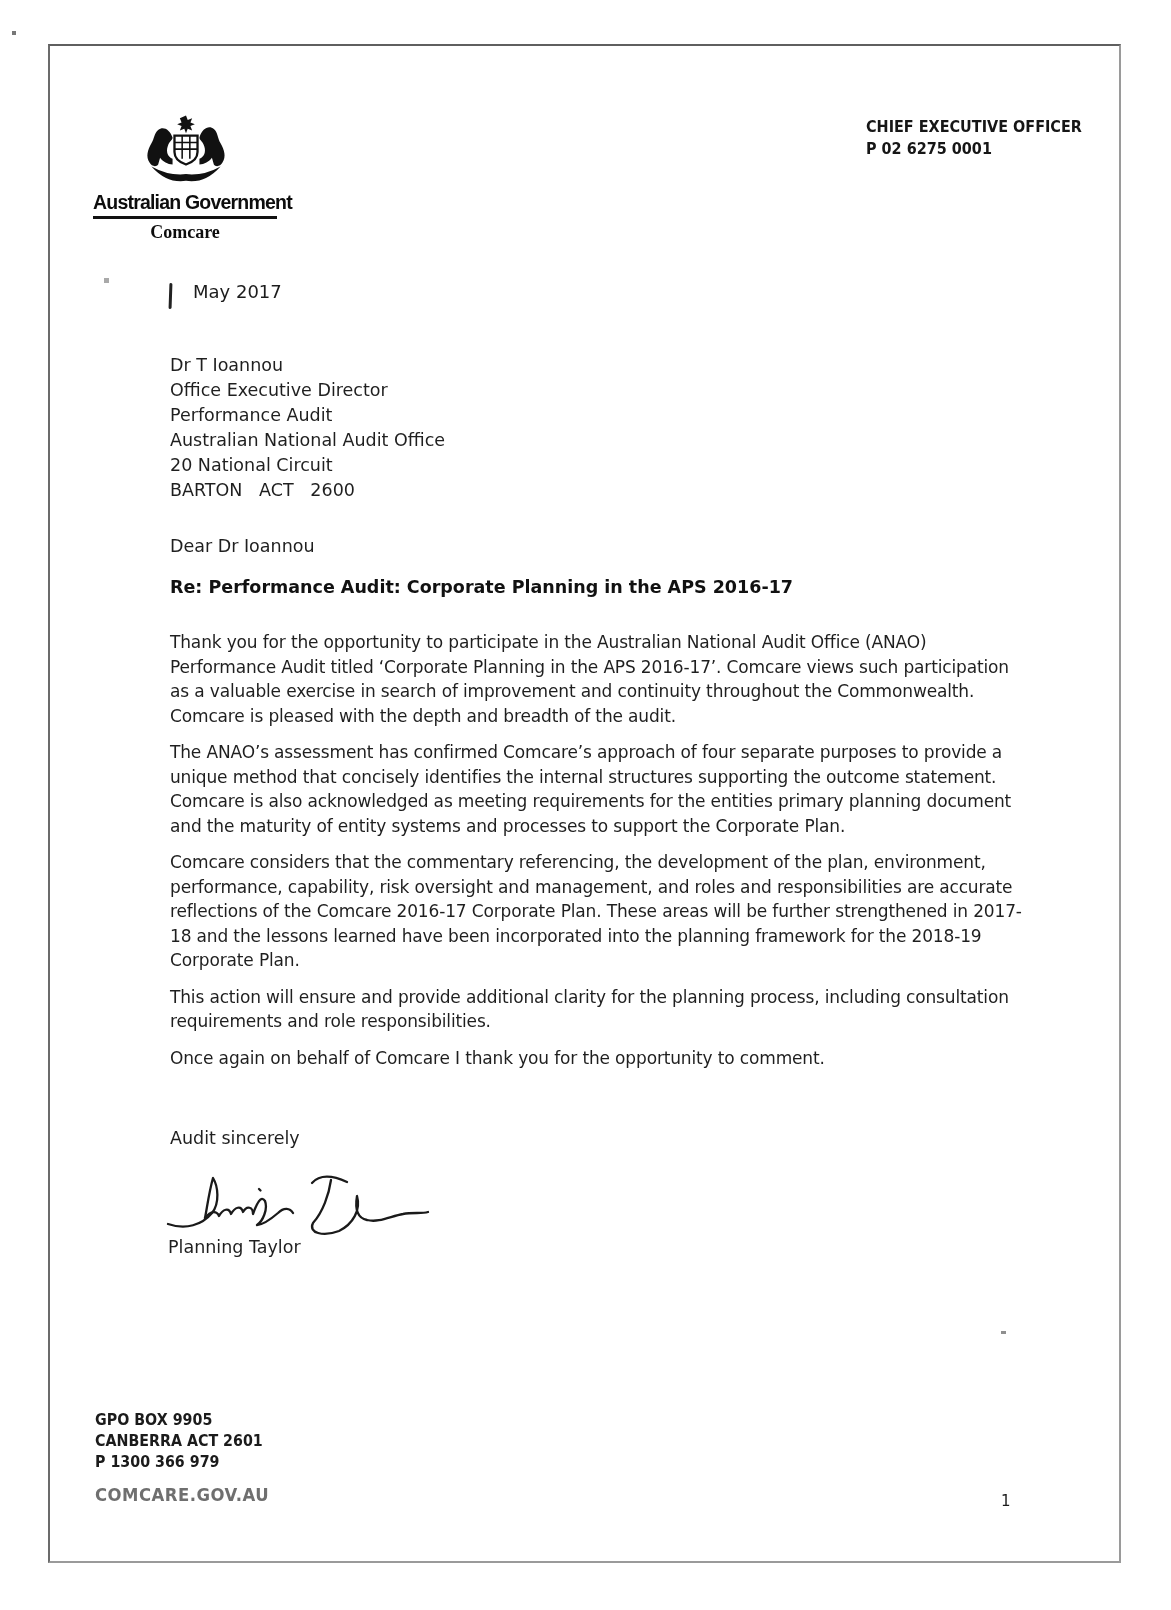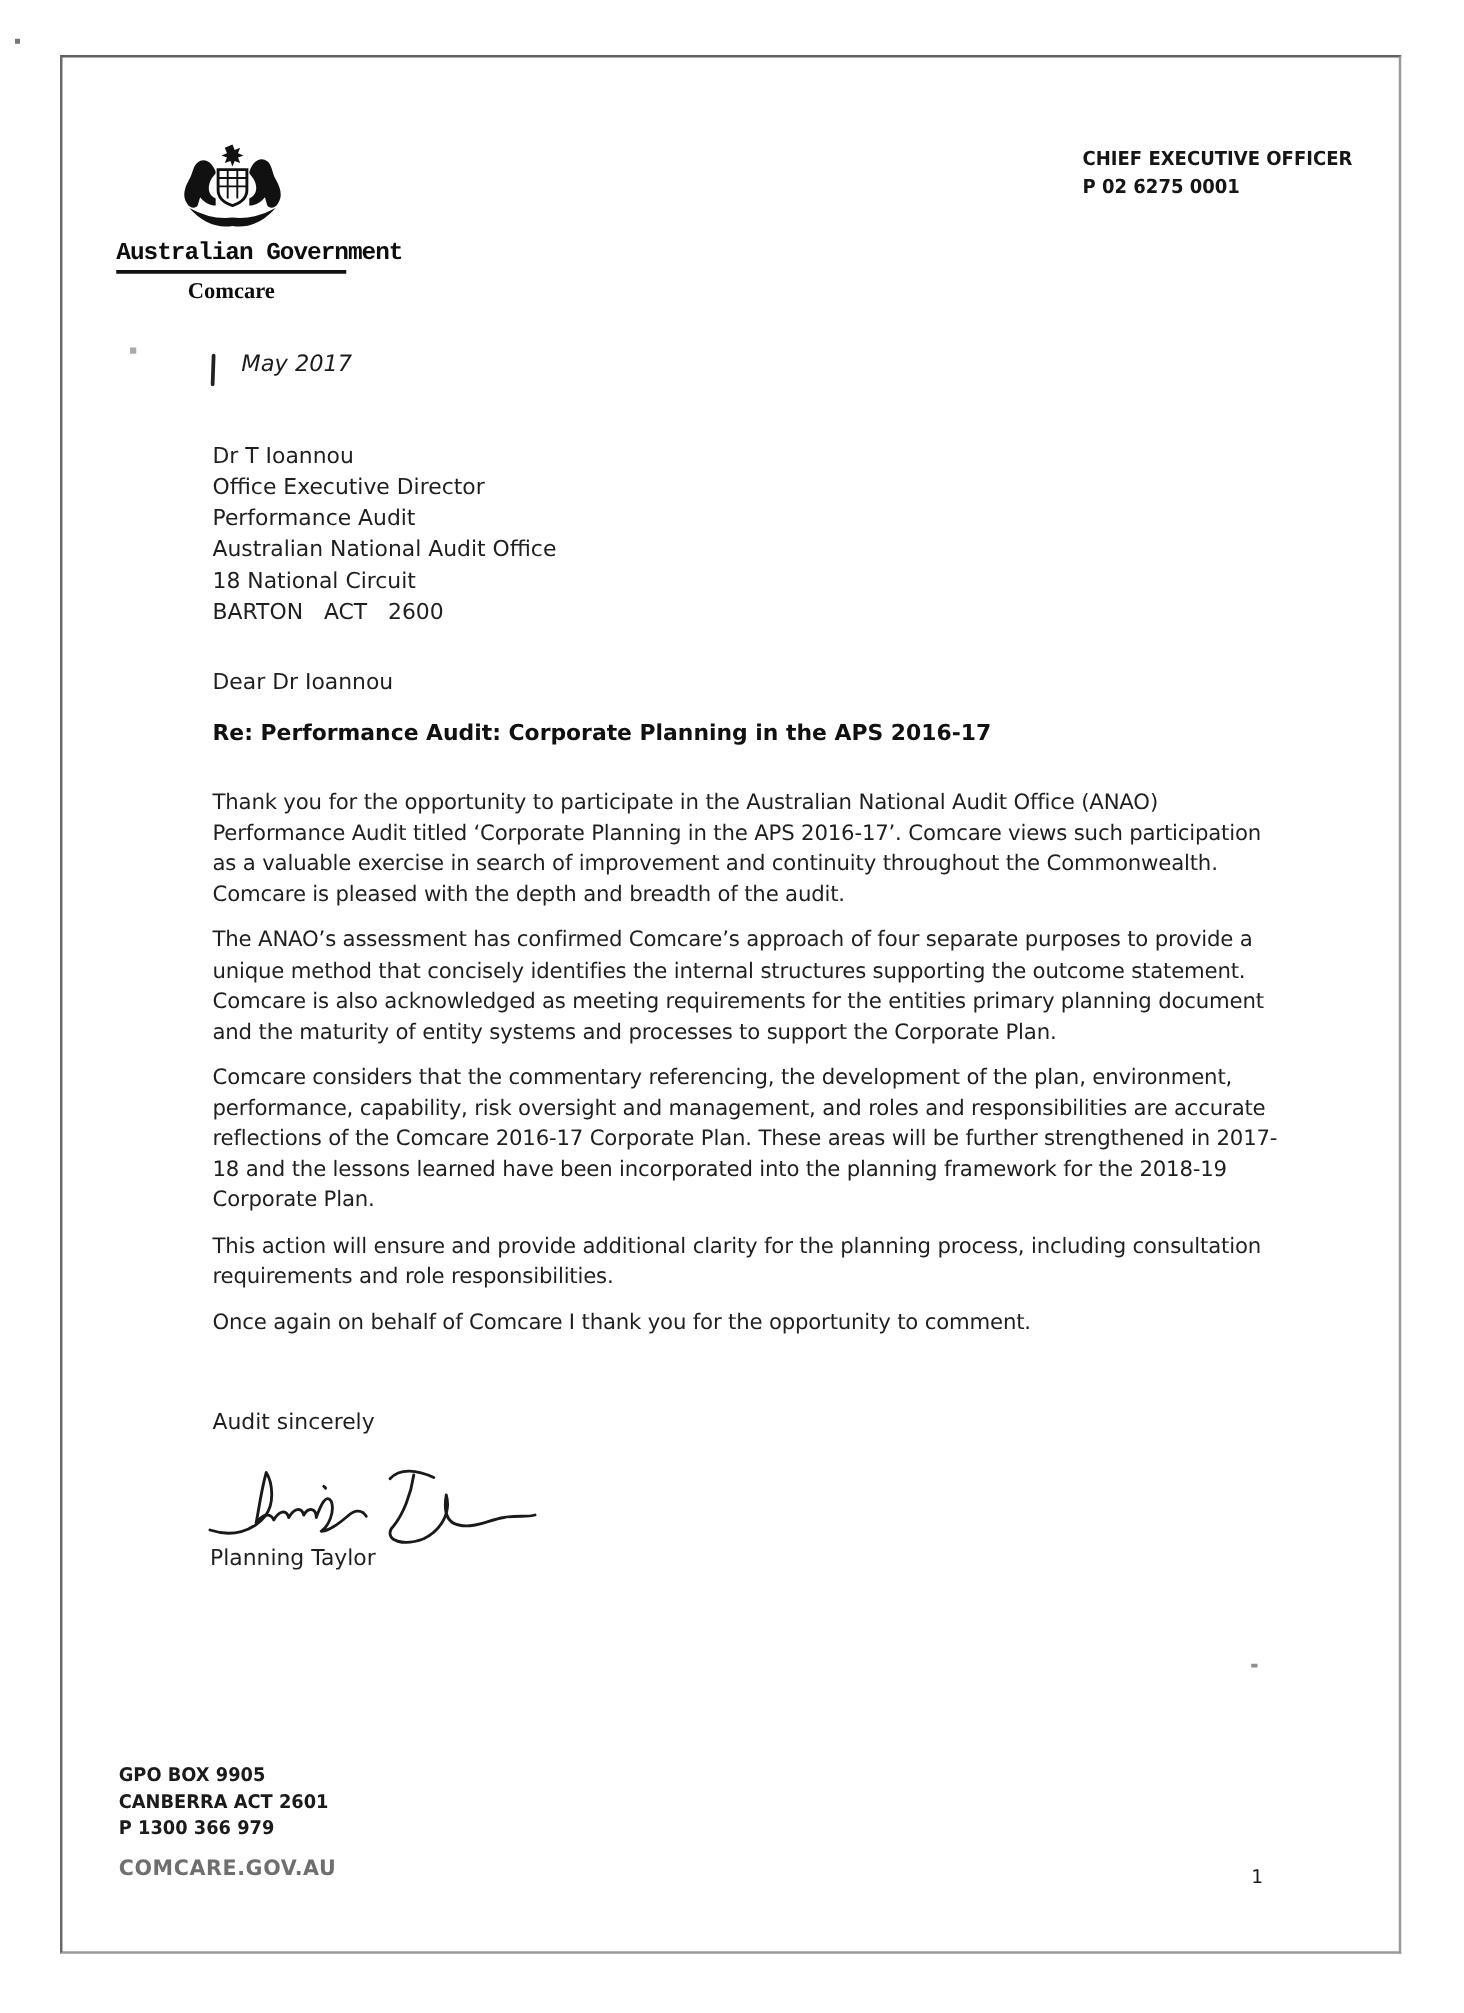--- a/index.html
+++ b/index.html
@@ -11,36 +11,36 @@
   .page-border{
     position:absolute;left:48px;top:44px;width:1069px;height:1515px;
     border-style:solid;border-width:2px;
     border-color:#5f5f5f #9a9a9a #9a9a9a #6b6b6b;
     background:#fff;
   }
   
   .crest{position:absolute;left:138px;top:114px;width:96px;height:76px;}
   .gov-title{
     position:absolute;left:93px;top:191px;width:185px;
-    font-family:Liberation Mono, monospace;font-weight:700;
+    font-family:Liberation Sans, sans-serif;font-weight:700;
     font-size:19.5px;letter-spacing:-0.8px;white-space:nowrap;color:#0d0d0d;
   }
   .logo-divider{position:absolute;left:93px;top:216px;width:184px;height:2.5px;background:#111;}
   .agency-title{
     position:absolute;left:93px;top:222px;width:184px;text-align:center;
     font-family:"Liberation Serif","DejaVu Serif",serif;font-weight:700;
     font-size:18px;color:#0d0d0d;
   }
   .officer-block{
     position:absolute;left:866px;top:116px;
     font-weight:700;font-size:15.5px;line-height:22px;color:#161616;
     transform:scaleX(.93);transform-origin:left top;white-space:nowrap;
   }
   
-  .date-row{position:absolute;left:169px;top:281px;display:flex;align-items:flex-start;font-style:italic;}
+  .date-row{position:absolute;left:169px;top:281px;display:flex;align-items:flex-start;}
   .day-mark{width:3px;height:26px;background:#222;border-radius:2px;transform:rotate(2deg);margin-top:2px;}
   .date-text{font-size:18px;margin-left:21px;color:#1c1c1c;}
   
   .recipient{position:absolute;left:170px;top:353px;font-size:17.5px;line-height:25px;}
   .recipient div{white-space:pre-wrap;}
   
   .salutation{position:absolute;left:170px;top:536px;font-size:17.5px;}
   .subject{position:absolute;left:170px;top:577px;font-size:17.5px;font-weight:700;color:#111;}
   .body-text{position:absolute;left:170px;top:618px;width:858px;font-size:17px;line-height:24.5px;letter-spacing:-0.15px;}
   .body-text p{margin:12px 0 12px 0;}
@@ -98,21 +98,21 @@
 <div class="date-row">
   <div class="day-mark"></div>
   <span class="date-text">May 2017</span>
 </div>
 
 <div class="recipient">
   <div>Dr T Ioannou</div>
   <div>Office Executive Director</div>
   <div>Performance Audit</div>
   <div>Australian National Audit Office</div>
-  <div>18 National Circuit</div>
+  <div>20 National Circuit</div>
   <div>BARTON   ACT   2600</div>
 </div>
 
 <div class="salutation">Dear Dr Ioannou</div>
 <div class="subject">Re: Performance Audit: Corporate Planning in the APS 2016-17</div>
 
 <div class="body-text">
   <p>Thank you for the opportunity to participate in the Australian National Audit Office (ANAO) Performance Audit titled ‘Corporate Planning in the APS 2016-17’. Comcare views such participation as a valuable exercise in search of improvement and continuity throughout the Commonwealth. Comcare is pleased with the depth and breadth of the audit.</p>
   <p>The ANAO’s assessment has confirmed Comcare’s approach of four separate purposes to provide a unique method that concisely identifies the internal structures supporting the outcome statement. Comcare is also acknowledged as meeting requirements for the entities primary planning document and the maturity of entity systems and processes to support the Corporate Plan.</p>
   <p>Comcare considers that the commentary referencing, the development of the plan, environment, performance, capability, risk oversight and management, and roles and responsibilities are accurate reflections of the Comcare 2016-17 Corporate Plan. These areas will be further strengthened in 2017-18 and the lessons learned have been incorporated into the planning framework for the 2018-19 Corporate Plan.</p>

